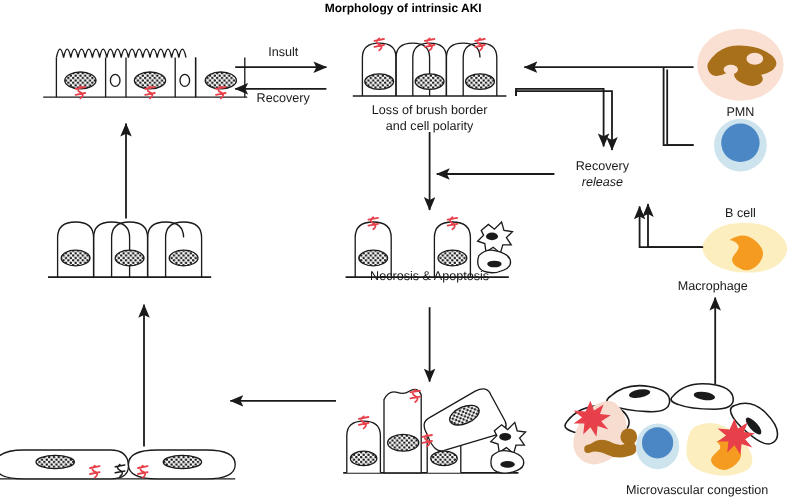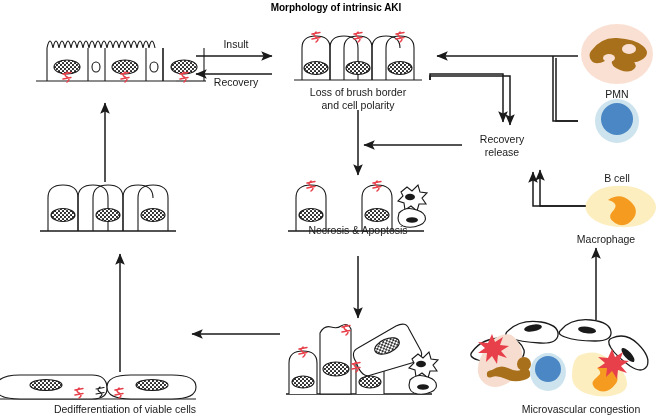--- a/index.html
+++ b/index.html
@@ -218,28 +218,27 @@
     </g>
   </svg>
 
 
   <div class="t" style="left:288px;top:99px;width:140px;">and cell polarity</div>
   <div class="t" style="left:288px;top:86px;width:140px;">Loss of brush border</div>
 
 
   <div class="t" style="left:288px;top:224px;width:140px;">Necrosis &amp; Apoptosis</div>
 
-  <div class="t" style="left:0px;top:403px;width:250px;">Dedifferentiation of viable cells</div>
 
 
   <div class="t" style="left:496px;top:403px;width:170px;">Microvascular congestion</div>
 
   <div class="t" style="left:466px;top:133px;width:72px;">Recovery</div>
-  <div class="t" style="left:466px;top:146px;width:72px;">release</div>
+  <div class="t" style="left:466px;top:146px;width:72px;font-style:italic;">release</div>
 
   <div class="t" style="left:592px;top:88px;width:50px;">PMN</div>
   <div class="t" style="left:592px;top:148px;width:50px;margin-top:24px;">B cell</div>
-  <div class="t" style="left:568px;top:233px;width:76px;">Macrophage</div>
+  <div class="t" style="left:556px;top:233px;width:76px;">Macrophage</div>
 
   <div class="t" style="left:198px;top:38px;width:76px;">Insult</div>
   <div class="t" style="left:196px;top:76px;width:80px;">Recovery</div>
 
 </div>
 
 </body></html>

